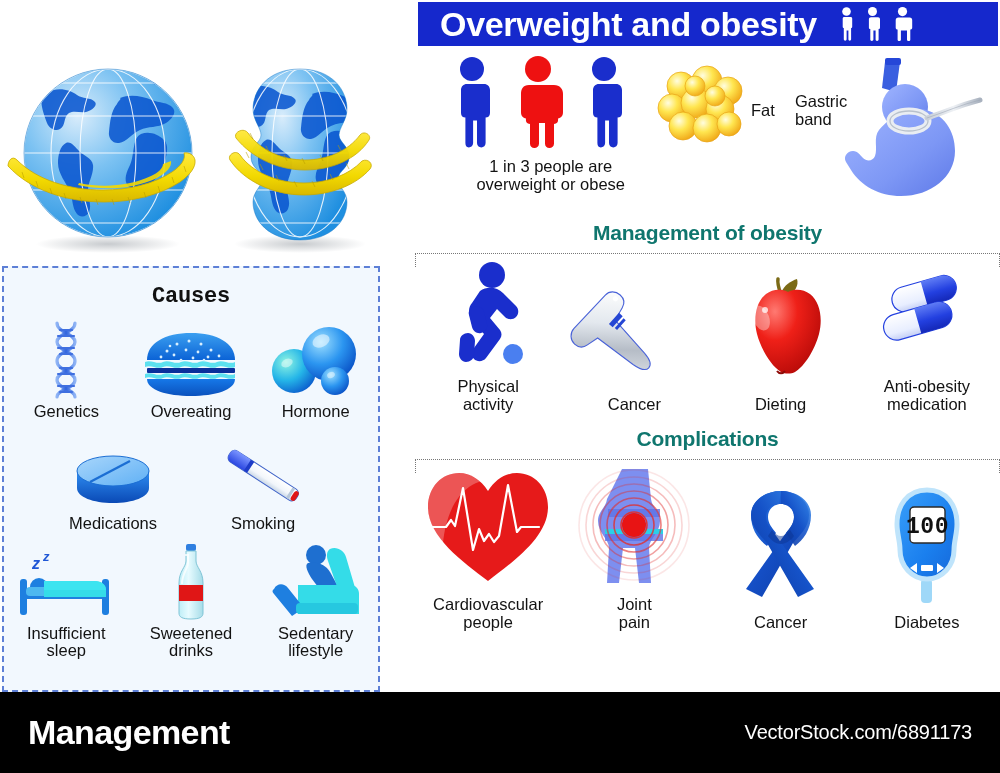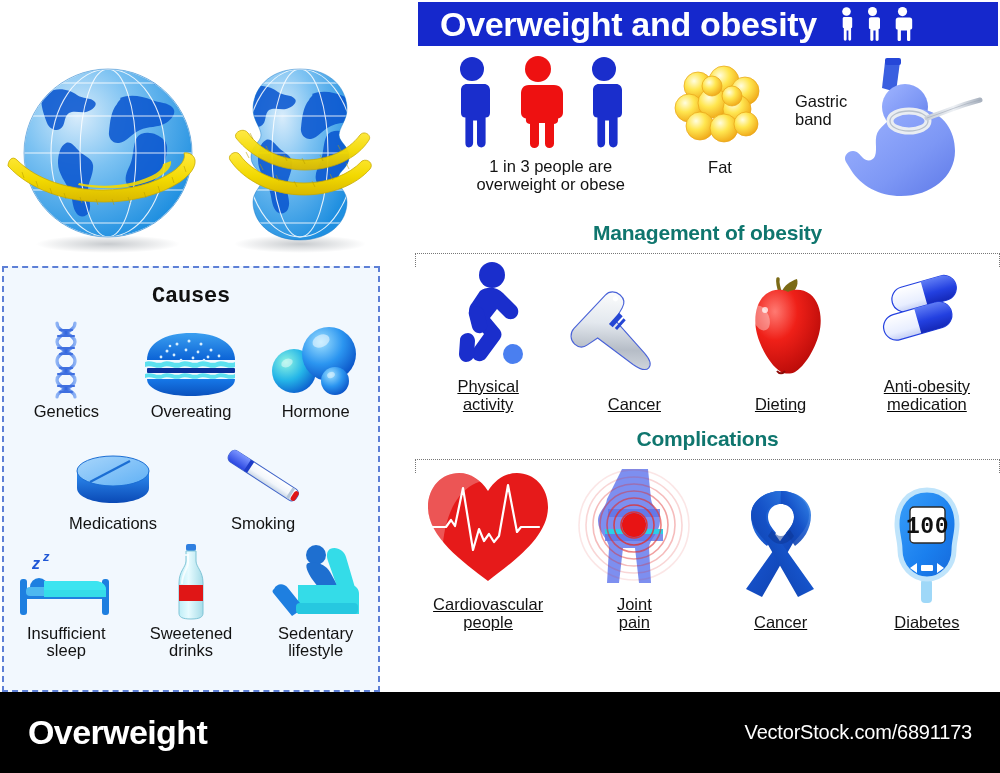--- a/index.html
+++ b/index.html
@@ -48,37 +48,37 @@
   .right-col { position: absolute; left: 415px; top: 52px; width: 585px; }
 
   
   .stats-row { position: relative; height: 165px; }
   .stat-people { position: absolute; left: 10px; top: 4px; width: 200px;
                  display: flex; flex-direction: column; align-items: flex-end; }
   .stat-people .figs { display: flex; align-items: flex-end; gap: 18px; height: 92px; }
   .stat-caption { font-size: 16.5px; color: #131313; text-align: center; line-height: 1.1;
                   margin-top: 9px; white-space: pre-line; }
   .stat-fat { position: absolute; left: 240px; top: 10px; width: 130px;
-              display: flex; flex-direction: column; align-items: center; }
+              display: flex; flex-direction: row; align-items: center; }
   .stat-fat .cap { font-size: 16.5px; color: #131313; margin-top: 10px; }
   .stat-band { position: absolute; left: 378px; top: 0px; width: 205px; height: 150px; }
   .band-label { position: absolute; left: 2px; top: 40px; font-size: 16.5px;
                 color: #131313; line-height: 1.1; white-space: pre-line; }
 
   
   .section { margin-top: 4px; }
   .section-title { text-align: center; font-size: 21px; font-weight: bold;
                    color: #0f766e; letter-spacing: -0.2px; }
   .section-box {
     margin-top: 8px; border: 1px dotted #777; border-bottom: none;
     height: 14px; position: relative;
   }
   .section-items { display: flex; justify-content: space-around; align-items: flex-end;
                    margin-top: -8px; }
-  .item-cell { width: 138px; display: flex; flex-direction: column; align-items: center; text-decoration: underline; }
+  .item-cell { width: 138px; display: flex; flex-direction: column; align-items: center; }
   .item-art { height: 112px; display: flex; align-items: flex-start; justify-content: center; }
   .item-label { font-size: 16.5px; color: #131313; text-align: center; line-height: 1.1;
                 margin-top: 6px; white-space: pre-line; }
 
   
   .footer {
     position: absolute; left: 0; bottom: 0; width: 1000px; height: 81px;
     background: #000000; display: flex; align-items: center;
     justify-content: space-between; padding: 0 28px;
   }
@@ -686,17 +686,17 @@
               </g>
             </svg>
           </div>
           <div class="item-label">Diabetes</div>
         </div>
       </div>
     </div>
   </div>
 
   <div class="footer">
-    <div class="brand">Overweight</div>
+    <div class="brand">Management</div>
     <div class="url">VectorStock.com/6891173</div>
   </div>
 
 </div>
 
 </body></html>

